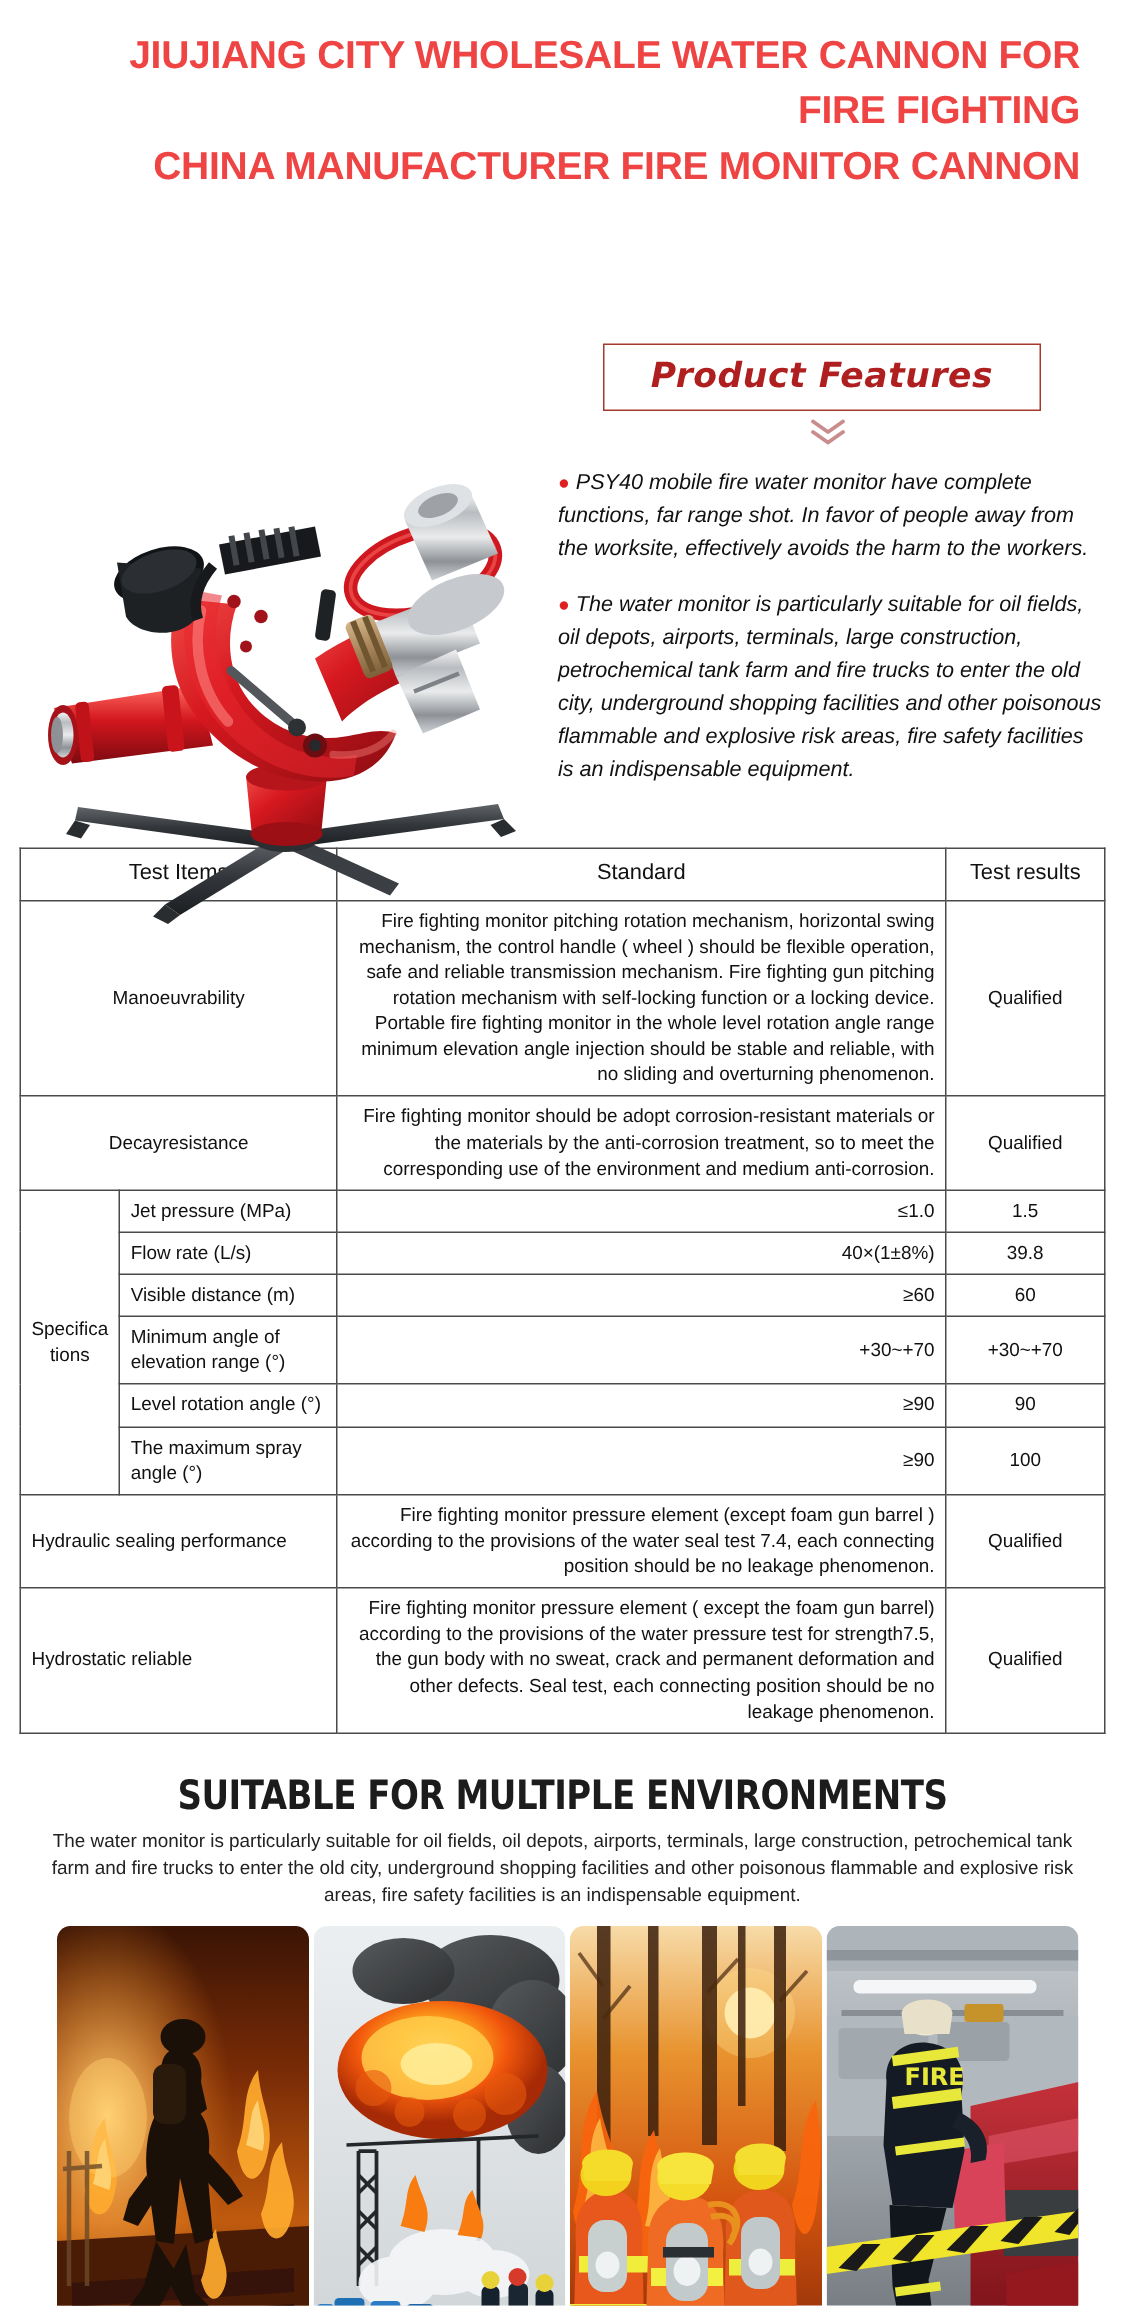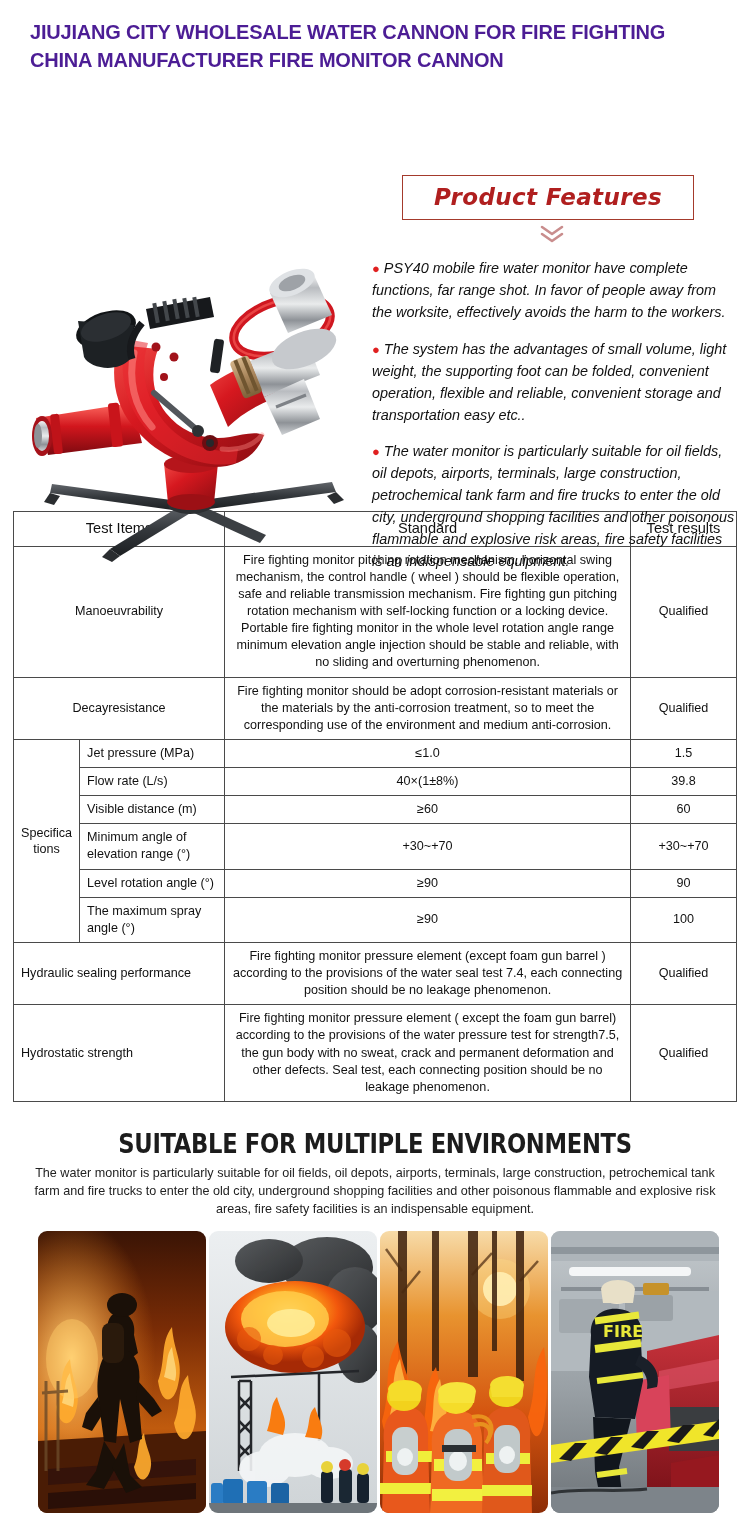--- a/index.html
+++ b/index.html
@@ -5,22 +5,22 @@
   * { box-sizing: border-box; }
   html, body { margin:0; padding:0; }
   body {
     width:750px; height:1537px; background:#ffffff;
     font-family:"Liberation Sans", sans-serif; color:#1a1a1a;
     position:relative; overflow:hidden;
   }
 
   
   .page-title {
-    text-align:left; font-weight:bold; font-size:20px;
-    letter-spacing:-0.2px; line-height:1.42; color:#4c1d95;
+    text-align:right; font-weight:bold; font-size:26px;
+    letter-spacing:-0.2px; line-height:1.42; color:#ef4444;
     padding:18px 30px 0 30px;
   }
   .page-title .ln { display:block; }
 
   
   .hero { position:relative; height:430px; }
 
   .product-photo {
     position:absolute; left:14px; top:178px; width:352px; height:320px;
   }
@@ -64,21 +64,21 @@
   .col-item   { width:197px; }
   .col-std    { }
   .col-res    { width:106px; }
   .itemcell { text-align:center; }
   .itemcell-left { text-align:left; padding-left:6px; }
   .narrow-spec {
     width:52px; text-align:center; padding:4px 2px; font-size:12.6px;
     line-height:1.3;
   }
   .sublabel { width:145px; text-align:left; padding-left:6px; }
-  .std-cell { text-align:center; }
+  .std-cell { text-align:right; }
   .res-cell { text-align:center;margin-left:37px; }
 
   
   .env-section { margin-top:26px; text-align:center; padding:0 18px; }
   .env-title {
     font-family:"DejaVu Sans", sans-serif;
     font-weight:bold; font-size:27px; color:#1c1c1c;
     letter-spacing:-0.4px; transform:scaleX(0.84); transform-origin:center;
     margin:0 0 6px 0;
   }
@@ -234,21 +234,20 @@
       <span class="feat-title">Product Features</span>
     </div>
     <div class="chev-wrap">
       <svg class="chev" width="26" height="18" viewBox="0 0 26 18" xmlns="http://www.w3.org/2000/svg">
         <path d="M3 2 L13 9 L23 2" fill="none" stroke="#c98d8d" stroke-width="2.6" stroke-linecap="round" stroke-linejoin="round"></path>
         <path d="M3 9 L13 16 L23 9" fill="none" stroke="#c98d8d" stroke-width="2.6" stroke-linecap="round" stroke-linejoin="round"></path>
       </svg>
     </div>
     <div class="feat-list">
       <p class="feat-item"><span class="bullet">●</span> <span>PSY40 mobile fire water monitor have complete functions, far range shot. In favor of people  away from the worksite, effectively avoids the harm to the workers.</span></p>
-      <p class="feat-item"><span class="bullet">●</span> <span>The system has the advantages of small volume, light weight, the supporting foot can be folded, convenient operation, flexible and reliable, convenient storage and transportation easy etc..</span></p>
       <p class="feat-item"><span class="bullet">●</span> <span>The water monitor  is particularly suitable for oil fields, oil depots, airports, terminals, large construction, petrochemical tank farm and fire trucks to enter the old city, underground shopping facilities and other poisonous flammable and explosive risk areas, fire safety facilities is an indispensable equipment.</span></p>
     </div>
   </div>
 </div>
 
 <div class="spec-table-wrap">
   <table class="spec">
     <thead>
       <tr>
         <th class="col-item" colspan="2">Test Items</th>
@@ -299,21 +298,21 @@
         <td class="std-cell">≥90</td>
         <td class="res-cell">100</td>
       </tr>
 
       <tr>
         <td class="itemcell-left" colspan="2">Hydraulic sealing performance</td>
         <td class="std-cell">Fire fighting monitor pressure element (except  foam gun barrel  ) according to the provisions of the water seal test 7.4, each connecting position should be no leakage phenomenon.</td>
         <td class="res-cell">Qualified</td>
       </tr>
       <tr>
-        <td class="itemcell-left" colspan="2">Hydrostatic strength</td>
+        <td class="itemcell-left" colspan="2">Hydrostatic reliable</td>
         <td class="std-cell">Fire fighting monitor pressure element ( except the foam gun barrel) according to the provisions of the water pressure test for strength7.5, the gun body with no sweat, crack and permanent deformation and other defects. Seal test, each connecting position should be no leakage phenomenon.</td>
         <td class="res-cell">Qualified</td>
       </tr>
     </tbody>
   </table>
 </div>
 
 <div class="env-section">
   <div class="env-title">SUITABLE FOR MULTIPLE ENVIRONMENTS</div>
   <div class="env-desc">The water monitor  is particularly suitable for oil fields, oil depots, airports, terminals, large construction, petrochemical tank farm and fire trucks to enter the old city, underground shopping facilities and other poisonous flammable and explosive risk areas, fire safety facilities is an indispensable equipment.</div>

